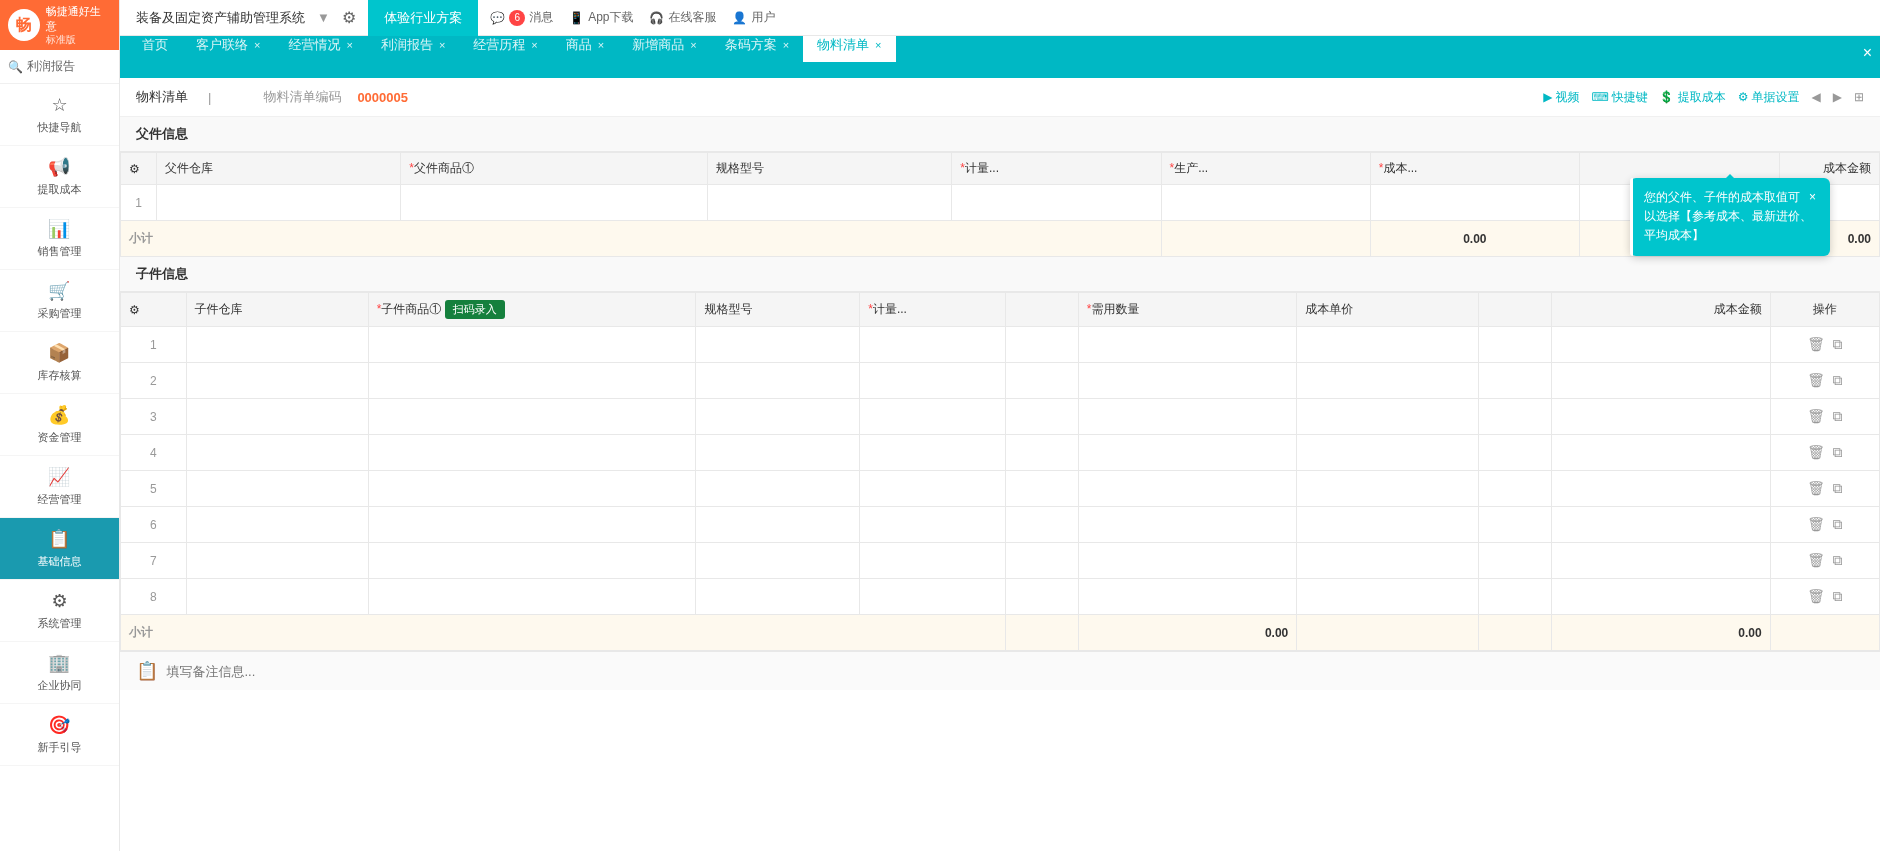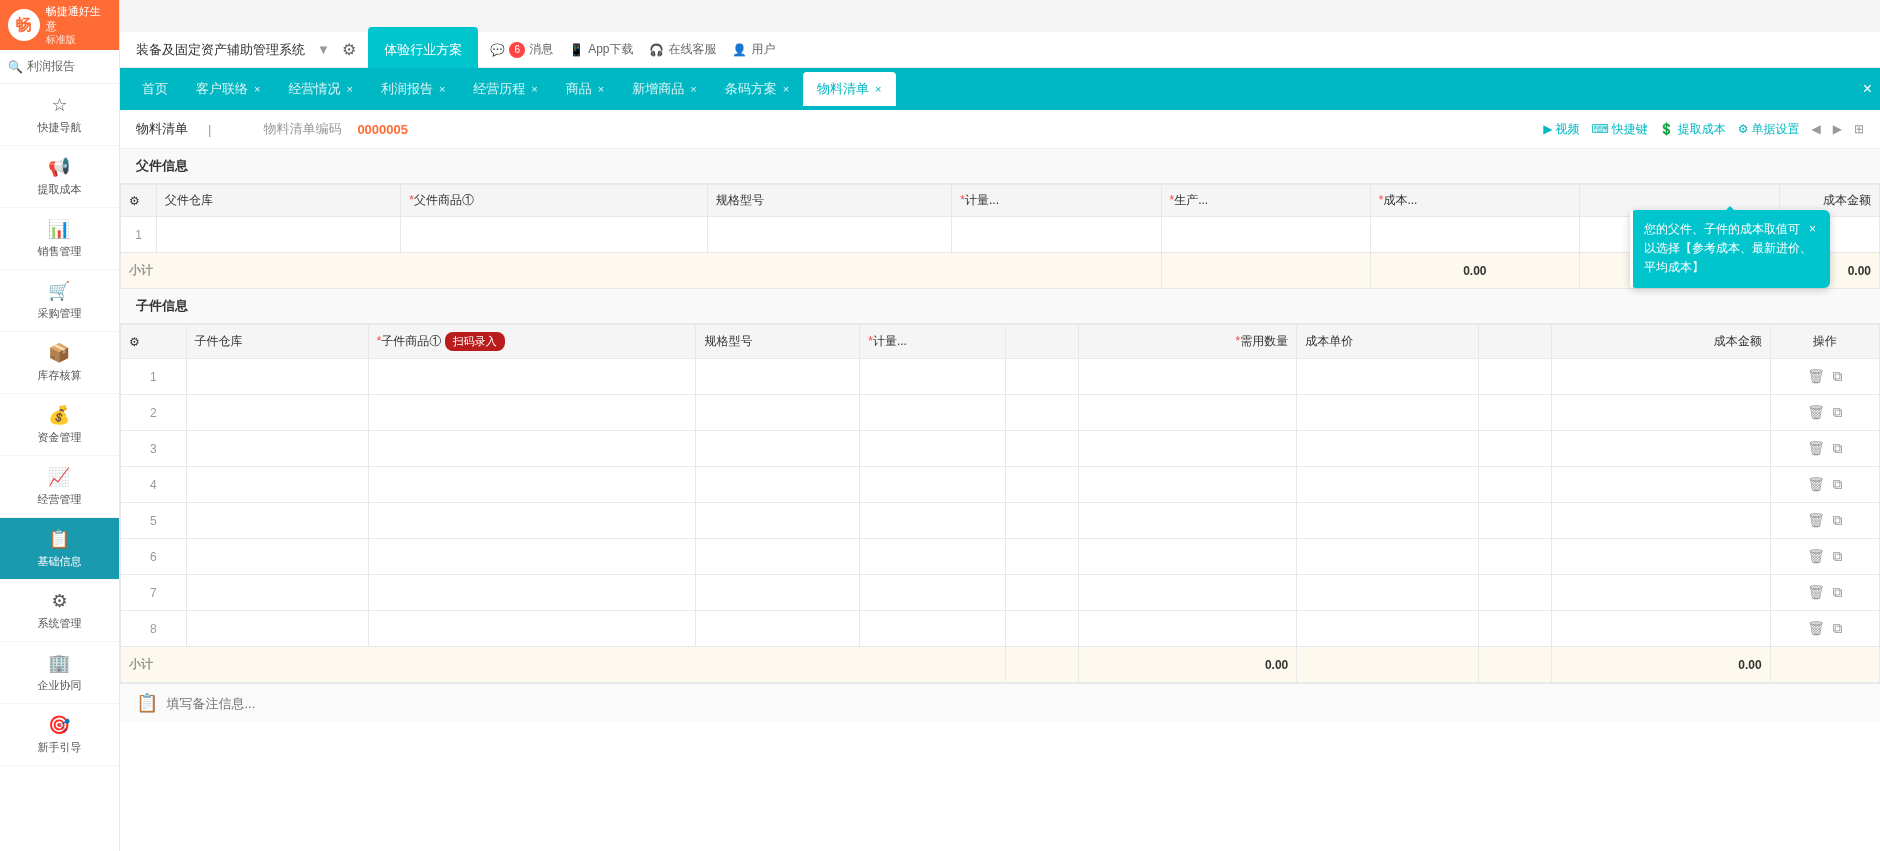--- a/index.html
+++ b/index.html
@@ -65,35 +65,34 @@
 
     
     .top-header {
       background: #fff;
       height: 36px;
       display: flex;
       align-items: center;
       padding: 0 16px;
       border-bottom: 1px solid #e8e8e8;
       gap: 12px;
-      margin-top: 32px;
     }
     .top-header-right { display: flex; align-items: center; gap: 16px; color: #666; font-size: 12px; }
     .top-header-btn { 
       background: #00c5cd; color: #fff; border: none; padding: 14px 16px; 
       border-radius: 4px; cursor: pointer; font-size: 13px;
     }
     .settings-icon { color: #666; cursor: pointer; font-size: 16px; }
     .header-icon-item { display: flex; align-items: center; gap: 4px; cursor: pointer; }
 
     
     .nav-tabs {
       background: #00b8c4;
       display: flex;
-      align-items: center;
+      align-items: flex-end;
       height: 42px;
       padding: 16px 8px;
       overflow-x: auto;
       flex-shrink: 0;
     }
     .nav-tab {
       color: #fff;
       padding: 8px 14px;
       cursor: pointer;
       font-size: 13px;
@@ -156,25 +155,25 @@
     .data-table tr.subtotal td {
       background: #fef9ee;
       font-weight: bold;
     }
     .data-table .row-num { color: #999; text-align: center; width: 30px; }
     .data-table .col-actions { width: 60px; text-align: center; }
     .icon-btn { cursor: pointer; color: #999; font-size: 14px; margin: 0 2px; }
 
     
     .scan-btn {
-      background: #b91c1c;
+      background: #15803d;
       color: #fff;
       border: none;
       padding: 2px 8px;
-      border-radius: 8px;
+      border-radius: 3px;
       font-size: 11px;
       cursor: pointer;
     }
 
     
     .tooltip-popup {
       position: absolute;
       top: 115px;
       right: 60px;
       background: #00c5cd;
@@ -423,21 +422,21 @@
     <div class="section-header">子件信息</div>
     <table class="data-table">
       <thead>
         <tr>
           <th class="col-settings">⚙</th>
           <th style="width:100px;">子件仓库</th>
           <th style="width:180px;"><span class="required">*</span>子件商品① <button class="scan-btn">扫码录入</button></th>
           <th style="width:90px;">规格型号</th>
           <th style="width:80px;"><span class="required">*</span>计量...</th>
           <th style="width:40px;"></th>
-          <th style="width:120px;text-align:right;"><span class="required">*</span>需用数量</th>
+          <th style="width:120px;"><span class="required">*</span>需用数量</th>
           <th style="width:100px;">成本单价</th>
           <th style="width:40px;"></th>
           <th style="width:120px;text-align:right;">成本金额</th>
           <th class="col-actions">操作</th>
         </tr>
       </thead>
       <tbody>
         <tr>
           <td class="row-num">1</td>
           <td></td>

